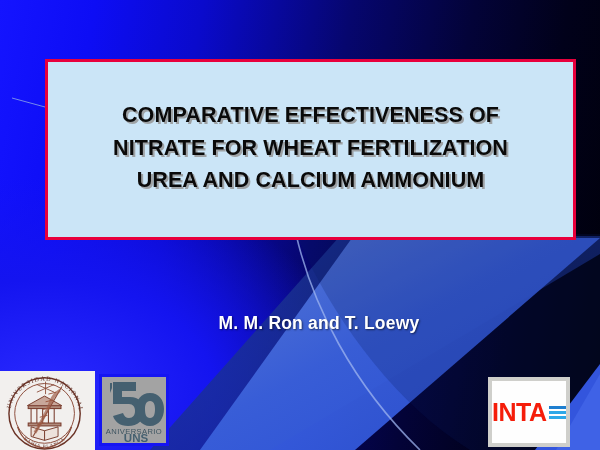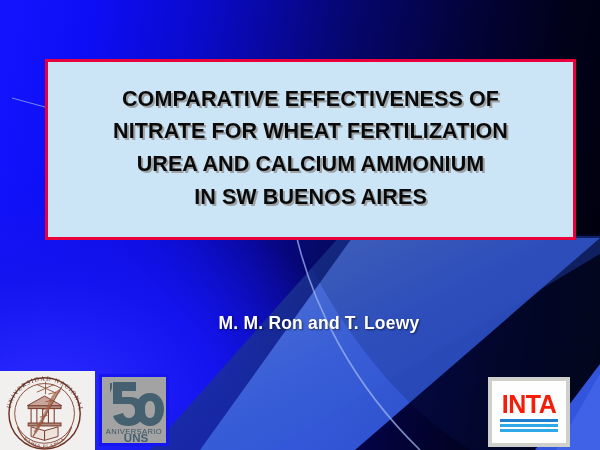--- a/index.html
+++ b/index.html
@@ -39,21 +39,21 @@
     text-shadow:1px 1px 2px rgba(0,0,0,.55);padding-left:19px;}
 
   
   #uns-seal-panel{position:absolute;left:-2px;top:371px;width:97px;height:79px;
     background:#F2F0EE;overflow:hidden;}
   #uns-50-panel{position:absolute;left:99px;top:374px;width:70px;height:72px;
     background:#a3a3a3;border:3px solid #1515F2;box-sizing:border-box;overflow:hidden;}
   #inta-panel{position:absolute;left:488px;top:377px;width:82px;height:70px;
     background:#CFCFCB;padding:4px;box-sizing:border-box;}
   #inta-inner{width:100%;height:100%;background:#FEFEFE;
-    display:flex;flex-direction:column;align-items:center;justify-content:center;gap:3px;}
+    display:flex;flex-direction:row;align-items:center;justify-content:center;gap:3px;}
   #inta-word{color:#F51D0A;font-weight:bold;font-size:25px;line-height:.92;
     letter-spacing:-.5px;}
   .inta-bars{width:78%;display:flex;flex-direction:column;gap:2px;}
   .inta-bars i{display:block;height:3px;background:#2EA8E8;}
   .inta-bars i:first-child{background:#1E7FD0;}
 </style>
 </head>
 <body>
 
 <div id="slide">
@@ -88,21 +88,20 @@
 
   <svg class="wedge-br" viewBox="0 0 600 216" preserveAspectRatio="none">
     <polygon points="600,130 600,216 535,216" fill="#3355DD"></polygon>
     <polygon points="600,140 600,216 556,216" fill="#3F62E6"></polygon>
   </svg>
 
   <div id="title-box">
     <div class="tline">COMPARATIVE EFFECTIVENESS OF</div>
     <div class="tline">NITRATE FOR WHEAT FERTILIZATION</div>
     <div class="tline">UREA AND CALCIUM AMMONIUM</div>
-    <div class="tline">IN SW BUENOS AIRES</div>
   </div>
 
   <div id="authors">M. M. Ron and T. Loewy</div>
 
   <div id="uns-seal-panel">
     <svg viewBox="0 0 100 82" width="100%" height="100%">
       <defs>
         <path id="ringTop" d="M12,46 A36,36 0 0 1 84,46"></path>
         <path id="ringBot" d="M18,50 A30,30 0 0 0 78,50"></path>
       </defs>

